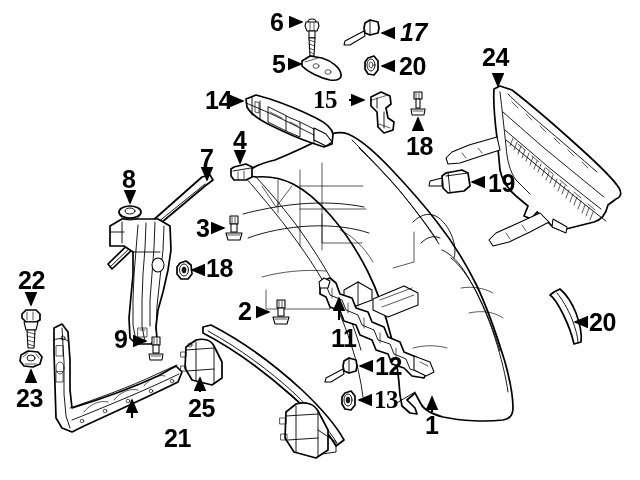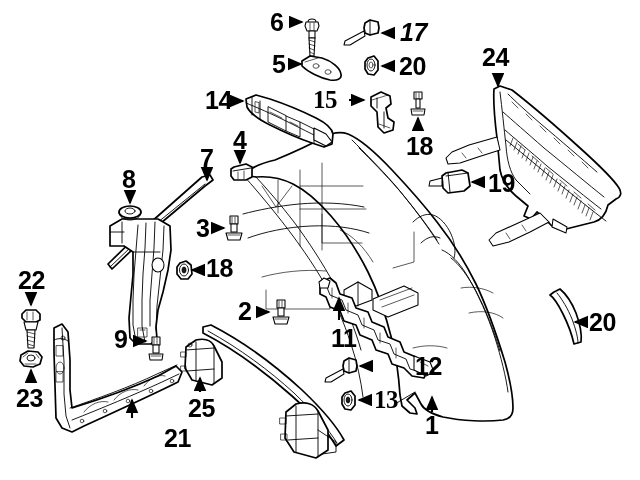--- a/index.html
+++ b/index.html
@@ -501,21 +501,21 @@
   <div class="callout-label" style="left:238px; top:299px;">2</div>
   <div class="callout-label" style="left:196px; top:216px;">3</div>
   <div class="callout-label" style="left:233px; top:128px;">4</div>
   <div class="callout-label" style="left:272px; top:52px;">5</div>
   <div class="callout-label" style="left:270px; top:10px;">6</div>
   <div class="callout-label" style="left:200px; top:146px;">7</div>
   <div class="callout-label" style="left:122px; top:167px;">8</div>
   <div class="callout-label" style="left:114px; top:327px;">9</div>
   <div class="callout-label" style="left:206px; top:256px;">18</div>
   <div class="callout-label" style="left:323px; top:326px;margin-left:8px;">11</div>
-  <div class="callout-label" style="left:375px; top:354px;margin-left:40px;">12</div>
+  <div class="callout-label" style="left:375px; top:354px;">12</div>
   <div class="callout-label" style="left:374px; top:387px;font-family:Liberation Serif, serif;">13</div>
   <div class="callout-label" style="left:205px; top:88px;">14</div>
   <div class="callout-label" style="left:313px; top:87px;font-family:Liberation Serif, serif;">15</div>
   <div class="callout-label" style="left:406px; top:134px;">18</div>
   <div class="callout-label" style="left:400px; top:20px;font-style:italic;">17</div>
   <div class="callout-label" style="left:399px; top:54px;">20</div>
   <div class="callout-label" style="left:488px; top:171px;">19</div>
   <div class="callout-label" style="left:589px; top:310px;">20</div>
   <div class="callout-label" style="left:116px; top:426px;margin-left:48px;">21</div>
   <div class="callout-label" style="left:18px;  top:268px;">22</div>

